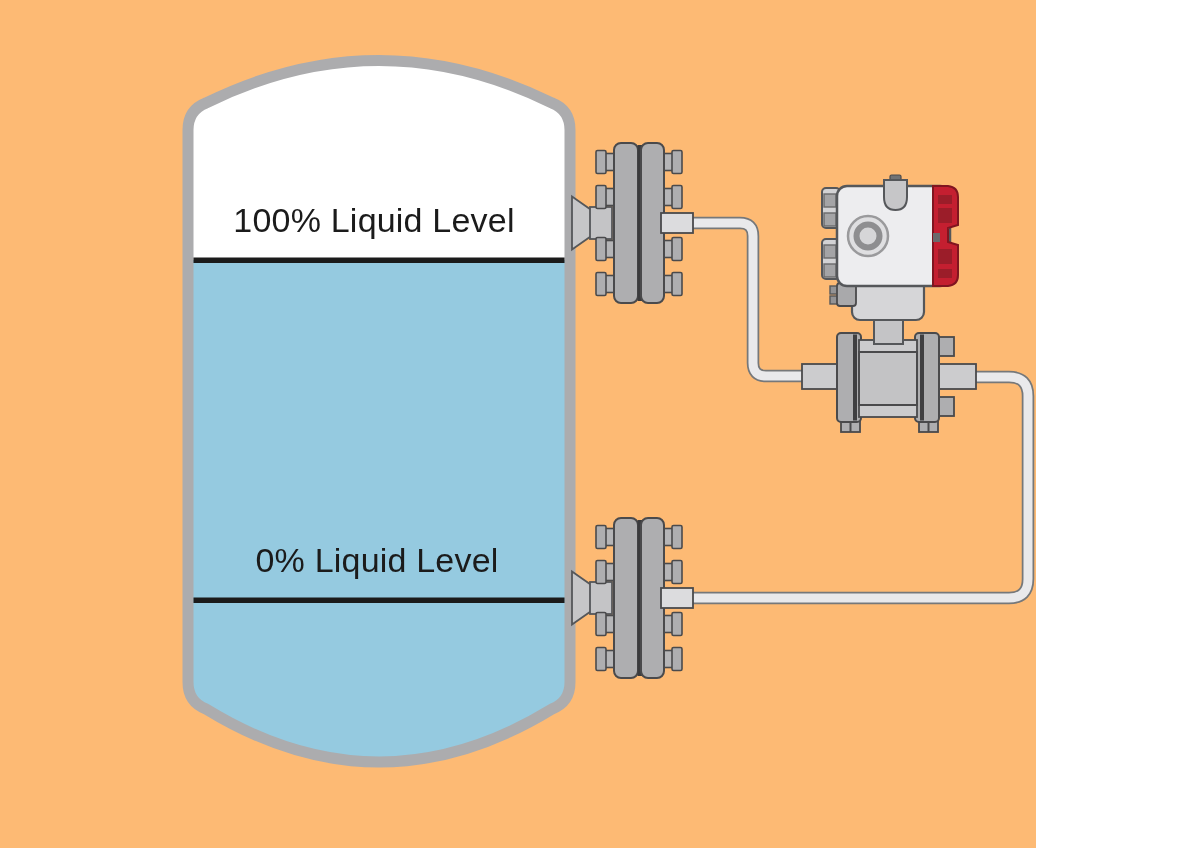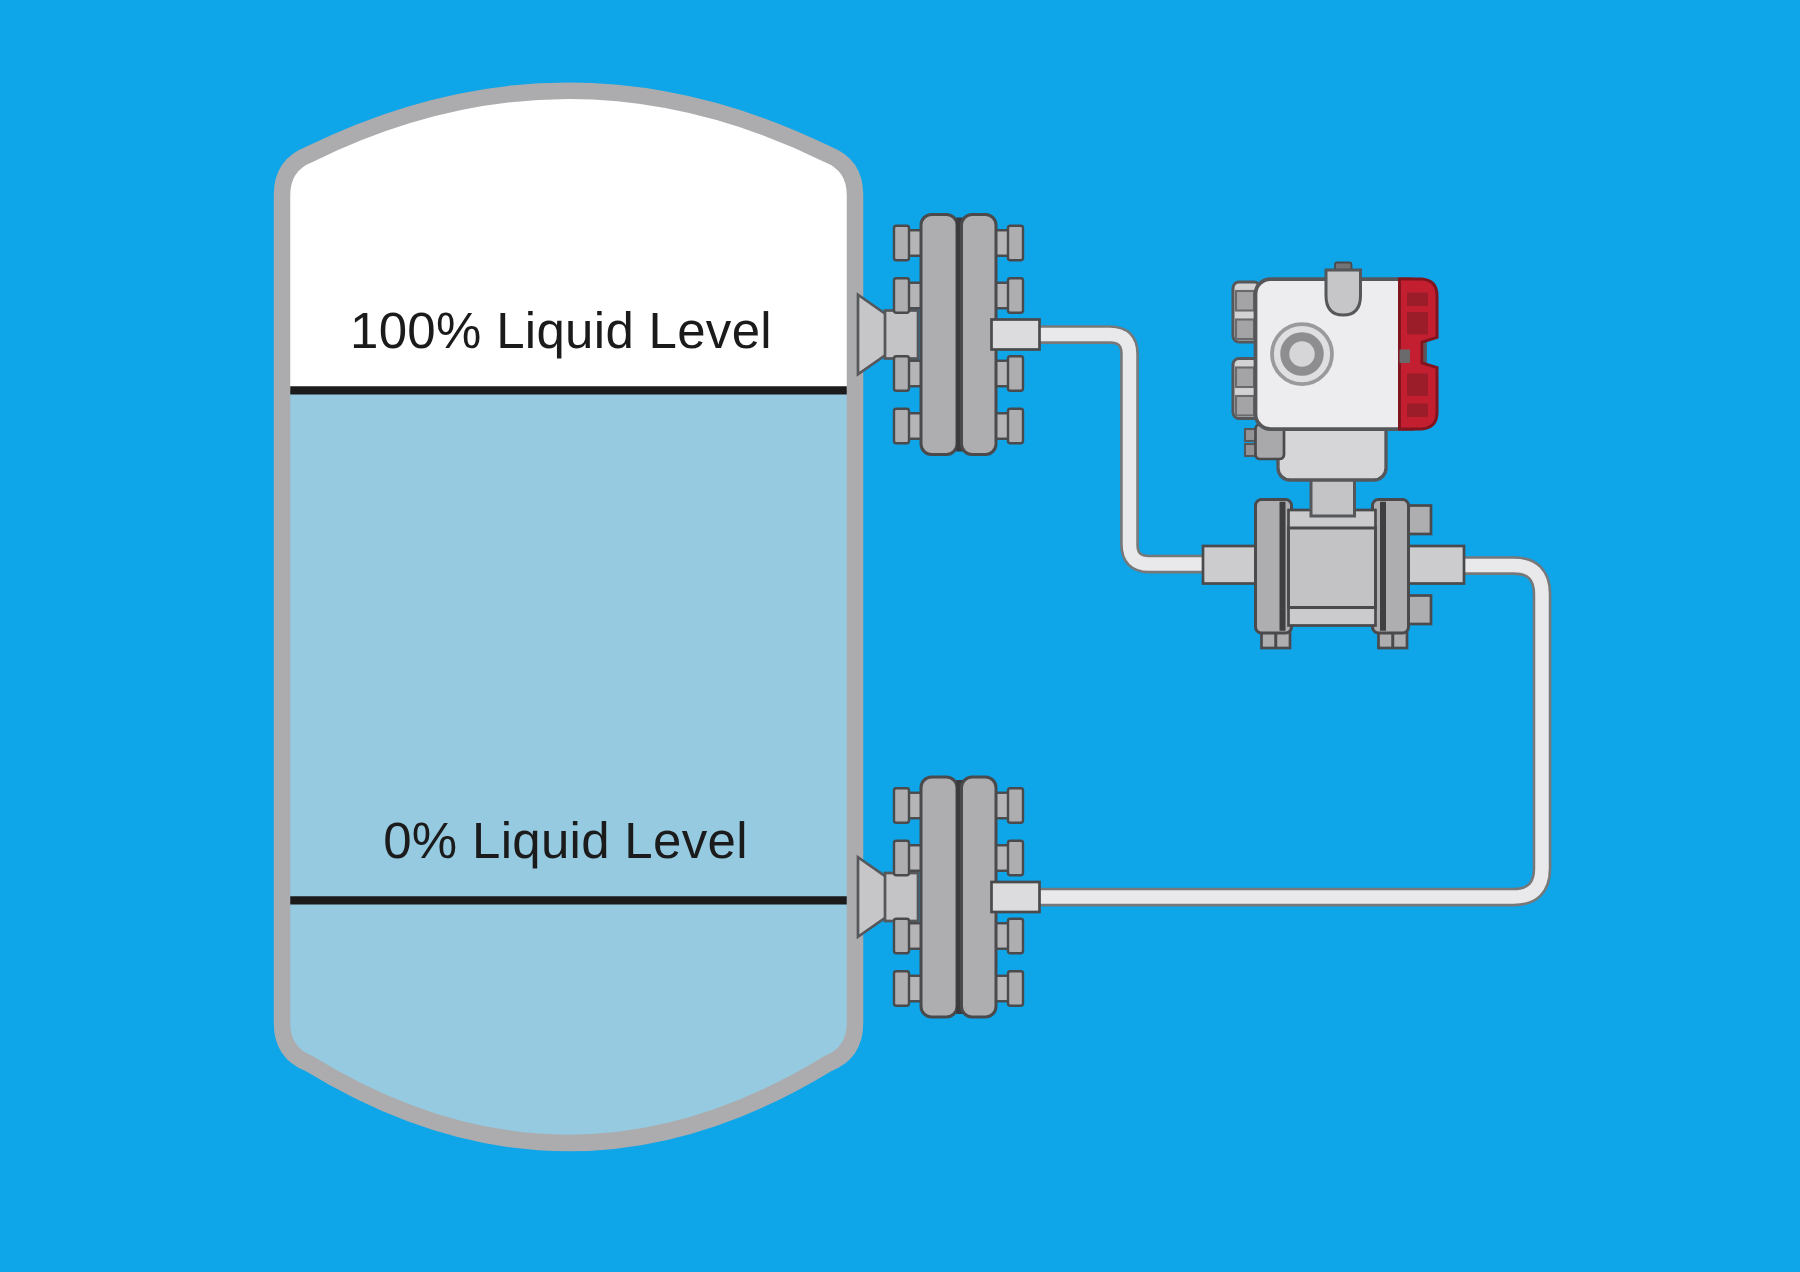--- a/index.html
+++ b/index.html
@@ -1,19 +1,19 @@
 <!DOCTYPE html>
 <html><head>
 <meta charset="utf-8">
 <style>
   html,body{margin:0;padding:0;background:#ffffff;}
   .canvas{
     position:relative;
-    width:1200px;height:848px;
-    background:#0ea5e9;
+    width:1036px;height:848px;
+    background:#fdba74;
     overflow:hidden;
     font-family:"Liberation Sans", sans-serif;
   }
   svg{display:block;}
   .lbl{
     font-family:"Liberation Sans", sans-serif;
     font-size:34px;
     font-weight:500;
     letter-spacing:0.2px;
   }

